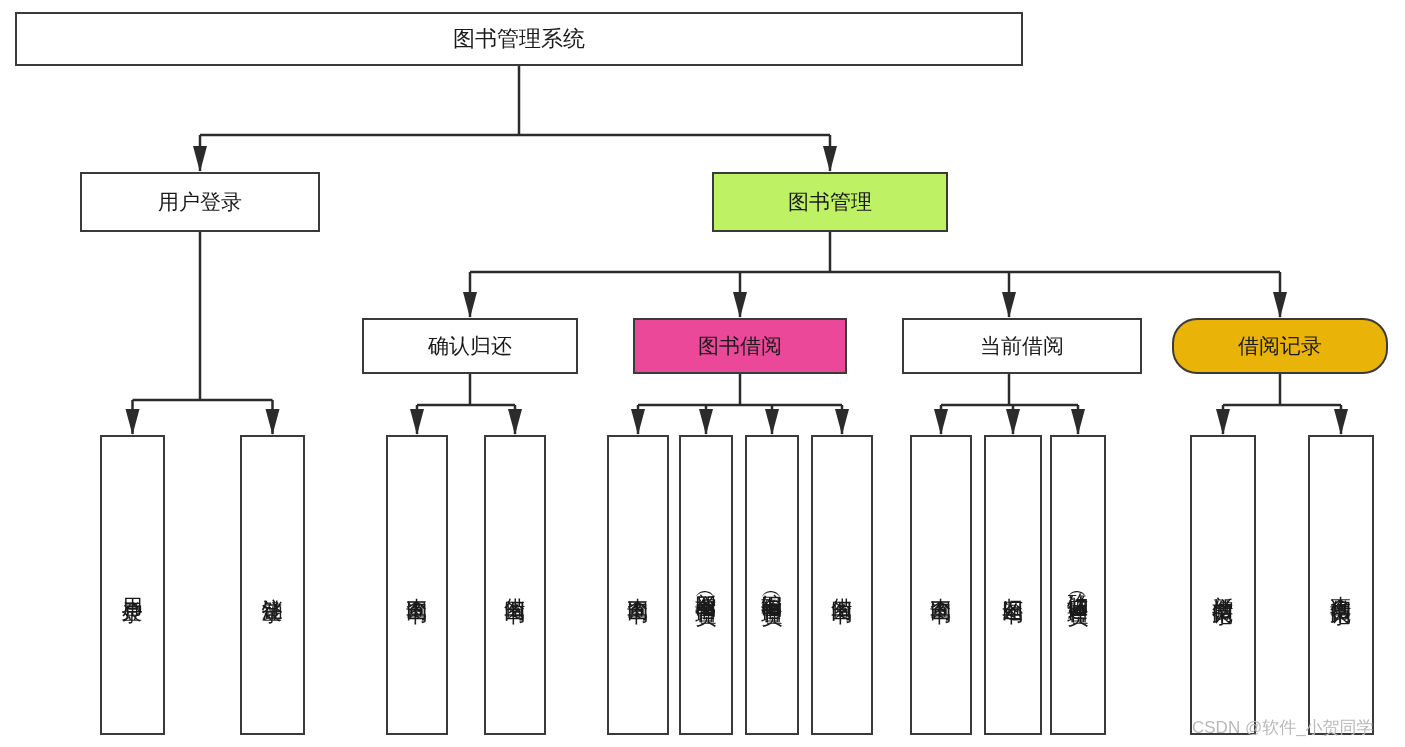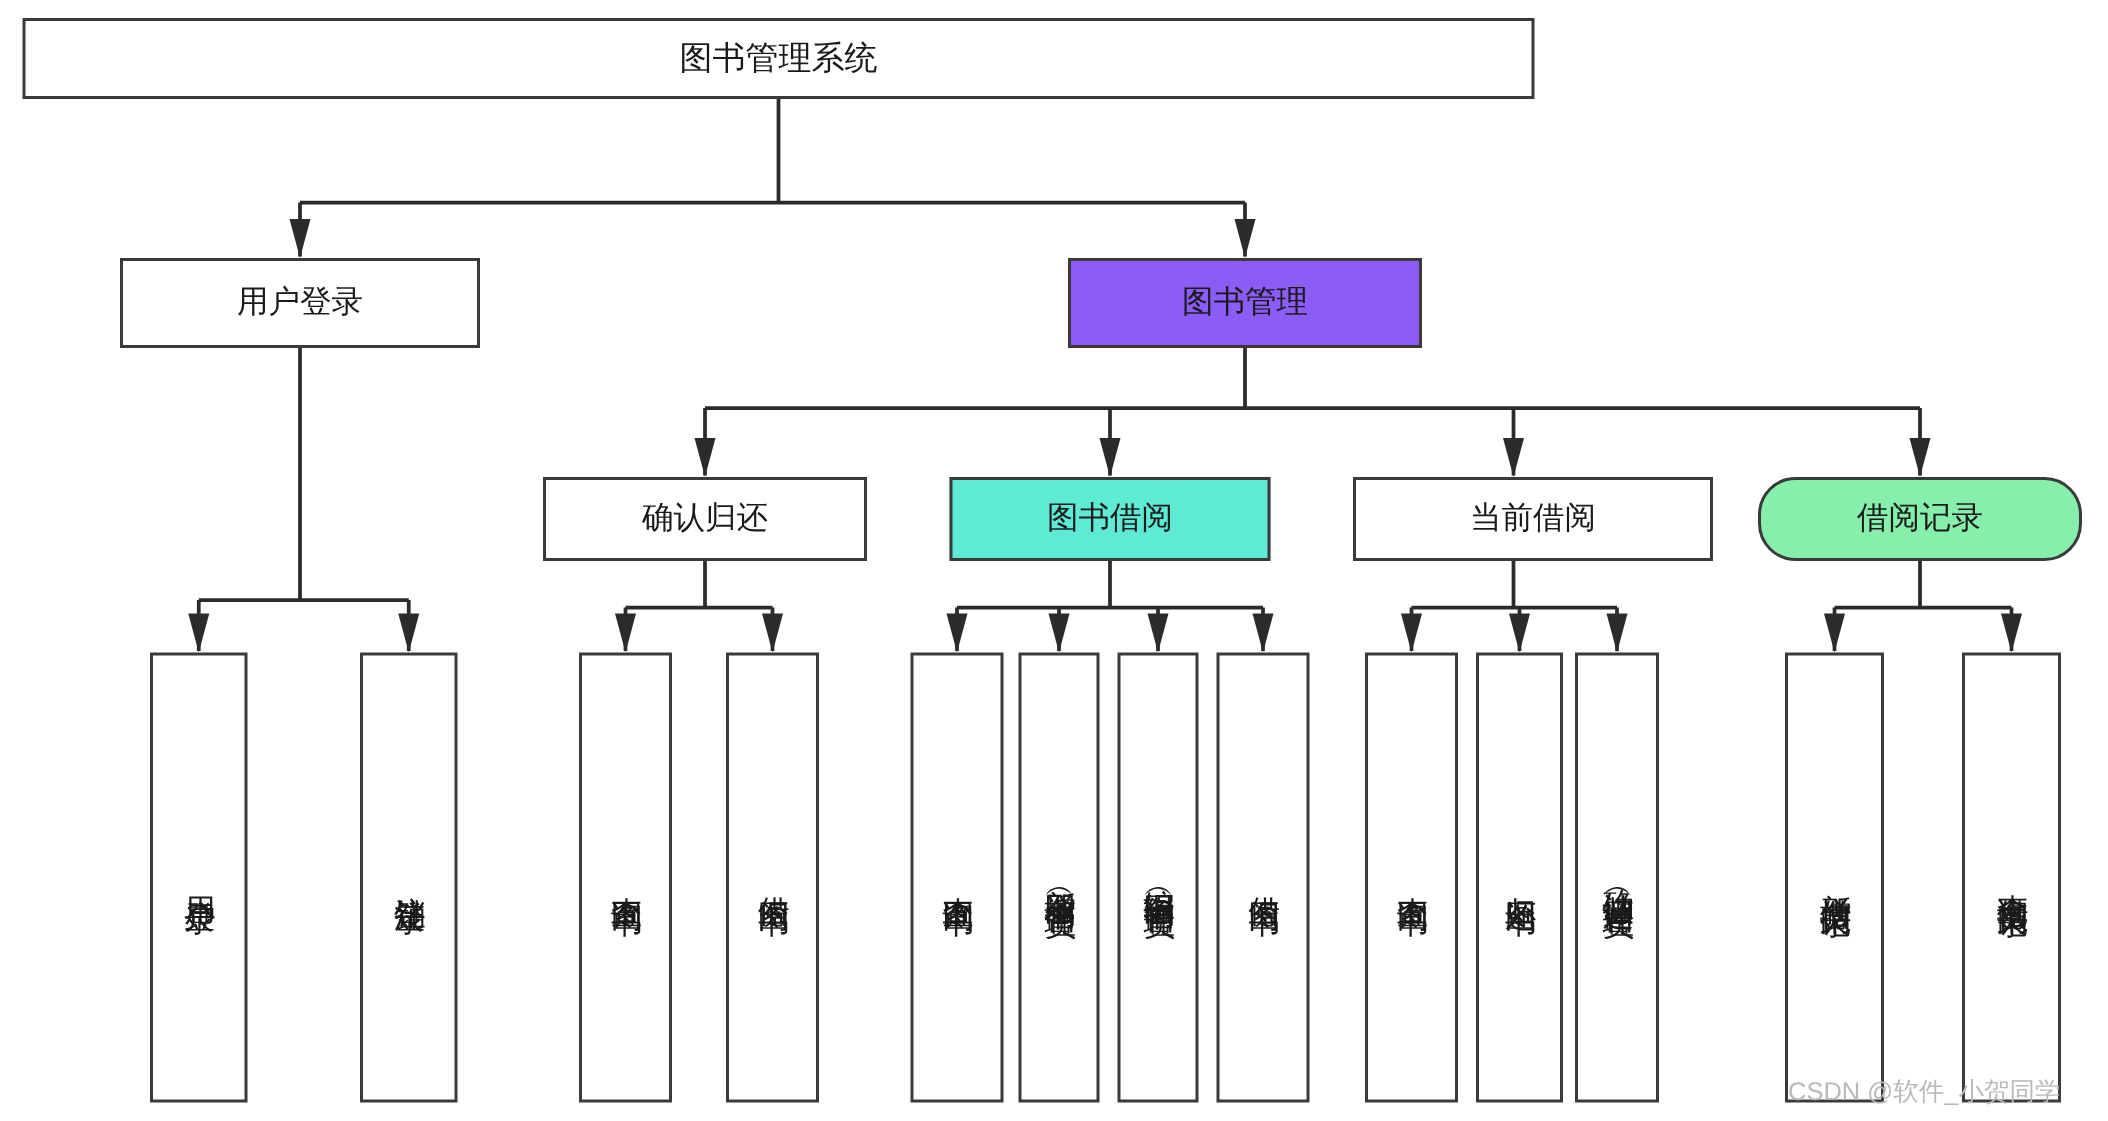--- a/index.html
+++ b/index.html
@@ -126,33 +126,33 @@
       </g>
   </svg>
 
   <div id="node-layer">
       <div class="node-box node-horizontal node-root" style="left: 15px; top: 12px; width: 1008px; height: 54px; border-color: rgb(58, 58, 58); background: rgb(255, 255, 255); align-items: center;">
         <div class="node-label" style="color: rgb(26, 26, 26);">图书管理系统</div>
       </div>
       <div class="node-box node-horizontal" style="left: 80px; top: 172px; width: 240px; height: 60px; border-color: rgb(58, 58, 58); background: rgb(255, 255, 255);">
         <div class="node-label" style="color: rgb(26, 26, 26);">用户登录</div>
       </div>
-      <div class="node-box node-horizontal" style="left: 712px; top: 172px; width: 236px; height: 60px; border-color: rgb(58, 58, 58); background: #8b5cf6;">
+      <div class="node-box node-horizontal" style="left: 712px; top: 172px; width: 236px; height: 60px; border-color: rgb(58, 58, 58); background: #bef264;">
         <div class="node-label" style="color: rgb(26, 26, 26);">图书管理</div>
       </div>
       <div class="node-box node-horizontal" style="left: 362px; top: 318px; width: 216px; height: 56px; border-color: rgb(58, 58, 58); background: rgb(255, 255, 255);">
         <div class="node-label" style="color: rgb(26, 26, 26);">确认归还</div>
       </div>
-      <div class="node-box node-horizontal" style="left: 633px; top: 318px; width: 214px; height: 56px; border-color: rgb(58, 58, 58); background: #5eead4;">
+      <div class="node-box node-horizontal" style="left: 633px; top: 318px; width: 214px; height: 56px; border-color: rgb(58, 58, 58); background: #ec4899;">
         <div class="node-label" style="color: rgb(26, 26, 26);">图书借阅</div>
       </div>
       <div class="node-box node-horizontal" style="left: 902px; top: 318px; width: 240px; height: 56px; border-color: rgb(58, 58, 58); background: rgb(255, 255, 255);">
         <div class="node-label" style="color: rgb(26, 26, 26);">当前借阅</div>
       </div>
-      <div class="node-box node-horizontal" style="left: 1172px; top: 318px; width: 216px; height: 56px; border-color: rgb(58, 58, 58); background: #86efac; border-radius: 25px;">
+      <div class="node-box node-horizontal" style="left: 1172px; top: 318px; width: 216px; height: 56px; border-color: rgb(58, 58, 58); background: #eab308; border-radius: 25px;">
         <div class="node-label" style="color: rgb(26, 26, 26);">借阅记录</div>
       </div>
       <div class="node-box node-vertical" style="left: 100px; top: 435px; width: 65px; height: 300px; border-color: rgb(58, 58, 58); background: rgb(255, 255, 255);">
         <div class="node-label" style="color: rgb(26, 26, 26);">用户登录</div>
       </div>
       <div class="node-box node-vertical" style="left: 240px; top: 435px; width: 65px; height: 300px; border-color: rgb(58, 58, 58); background: rgb(255, 255, 255);">
         <div class="node-label" style="color: rgb(26, 26, 26);">注销登录</div>
       </div>
       <div class="node-box node-vertical" style="left: 386px; top: 435px; width: 62px; height: 300px; border-color: rgb(58, 58, 58); background: rgb(255, 255, 255);">
         <div class="node-label" style="color: rgb(26, 26, 26);">查询图书</div>

